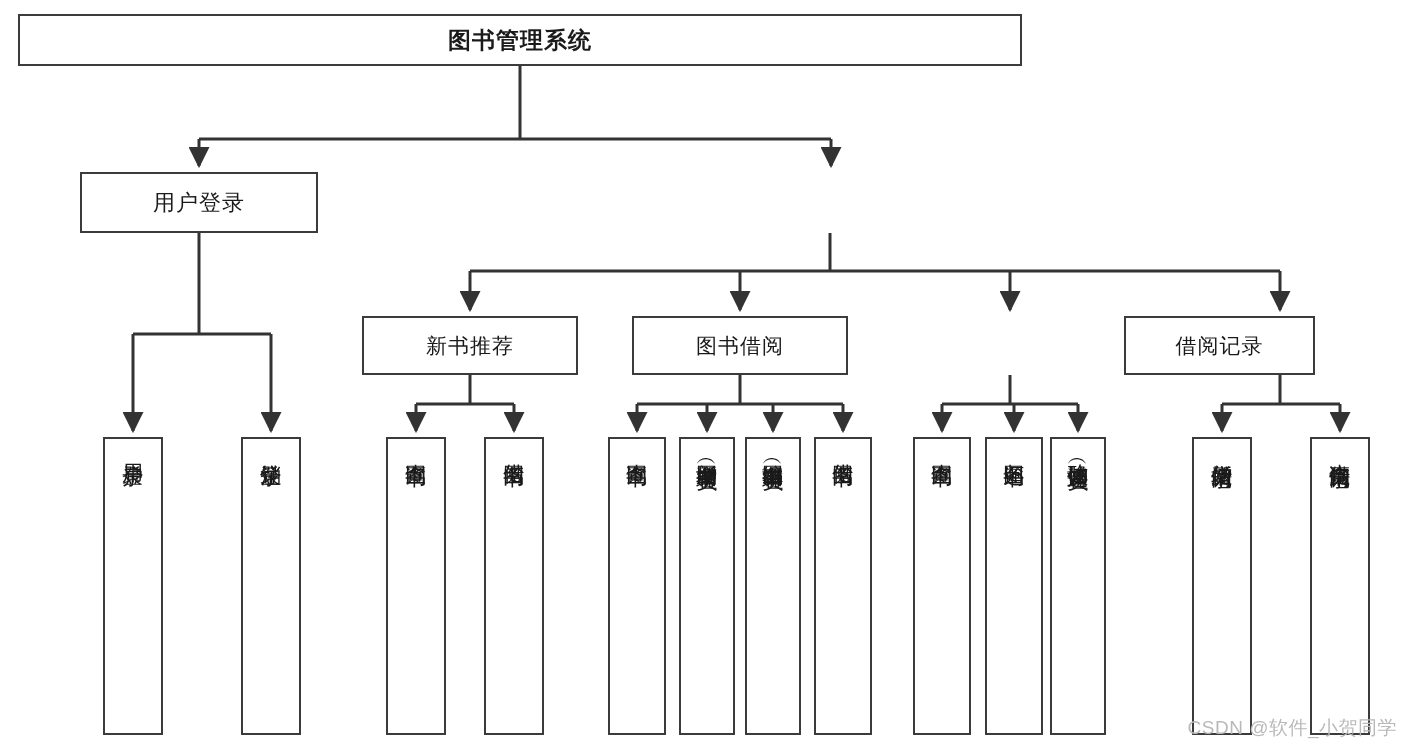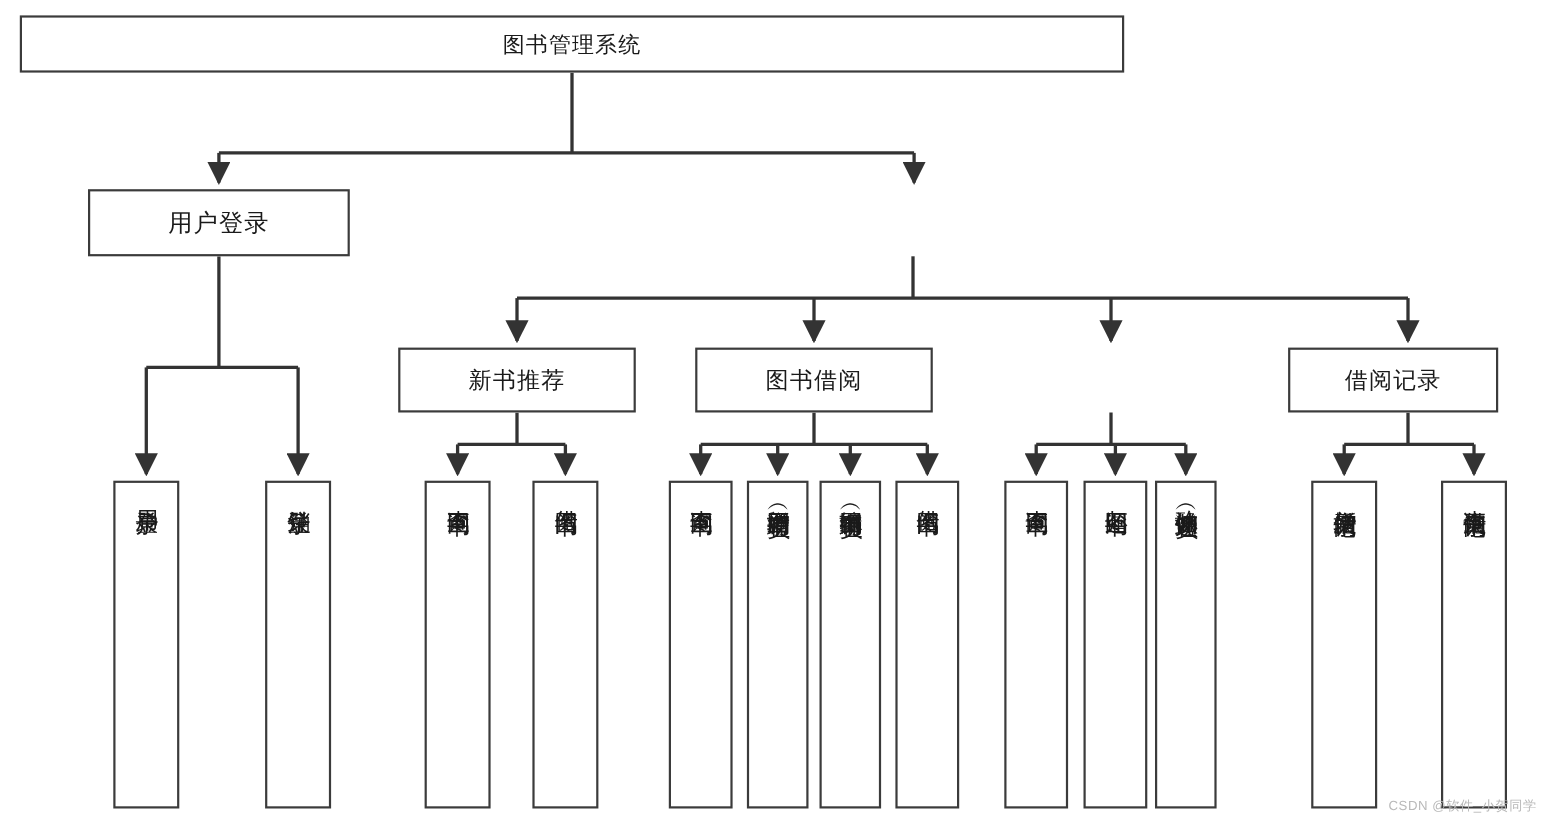--- a/index.html
+++ b/index.html
@@ -29,21 +29,22 @@
     box-sizing: border-box;
     background: #ffffff;
     border: 2px solid #3b3b3b;
     display: flex;
     align-items: center;
     justify-content: center;
     color: #1a1a1a;
     z-index: 2;
   }
   .node.root {
-    font-size: 20px;
+    font-size: 23px;
+    font-weight: bold;
   }
   .node.level2 {
     font-size: 22px;
   }
   .node.level3 {
     font-size: 21px;
   }
   .node.leaf {
     font-size: 21px;
     align-items: flex-start;
@@ -57,21 +58,21 @@
     white-space: nowrap;
   }
   .hlabel {
     white-space: nowrap;
     letter-spacing: 1px;
   }
   #watermark {
     position: absolute;
     right: 8px;
     bottom: 6px;
-    font-size: 12px;
+    font-size: 19px;
     color: #b9b9b9;
     z-index: 5;
     white-space: nowrap;
     letter-spacing: 0.5px;
   }
 </style>
 </head>
 <body>
 
 <div id="canvas">
@@ -133,21 +134,21 @@
   <div class="node level2" style="left: 80px; top: 172px; width: 238px; height: 61px;">
     <span class="hlabel">用户登录</span>
   </div>
 
   <div class="node level3" style="left: 632px; top: 316px; width: 216px; height: 59px;">
     <span class="hlabel">图书借阅</span>
   </div>
   <div class="node level3" style="left: 362px; top: 316px; width: 216px; height: 59px;">
     <span class="hlabel">新书推荐</span>
   </div>
-  <div class="node level3" style="left: 1171px; top: 316px; width: 191px; height: 59px;">
+  <div class="node level3" style="left: 1124px; top: 316px; width: 191px; height: 59px;">
     <span class="hlabel">借阅记录</span>
   </div>
 
   <div class="node leaf" style="left: 103px; top: 437px; width: 60px; height: 298px;">
     <span class="leaf-label">用户登录</span>
   </div>
   <div class="node leaf" style="left: 241px; top: 437px; width: 60px; height: 298px;">
     <span class="leaf-label">注销登录</span>
   </div>
   <div class="node leaf" style="left: 386px; top: 437px; width: 60px; height: 298px;">

